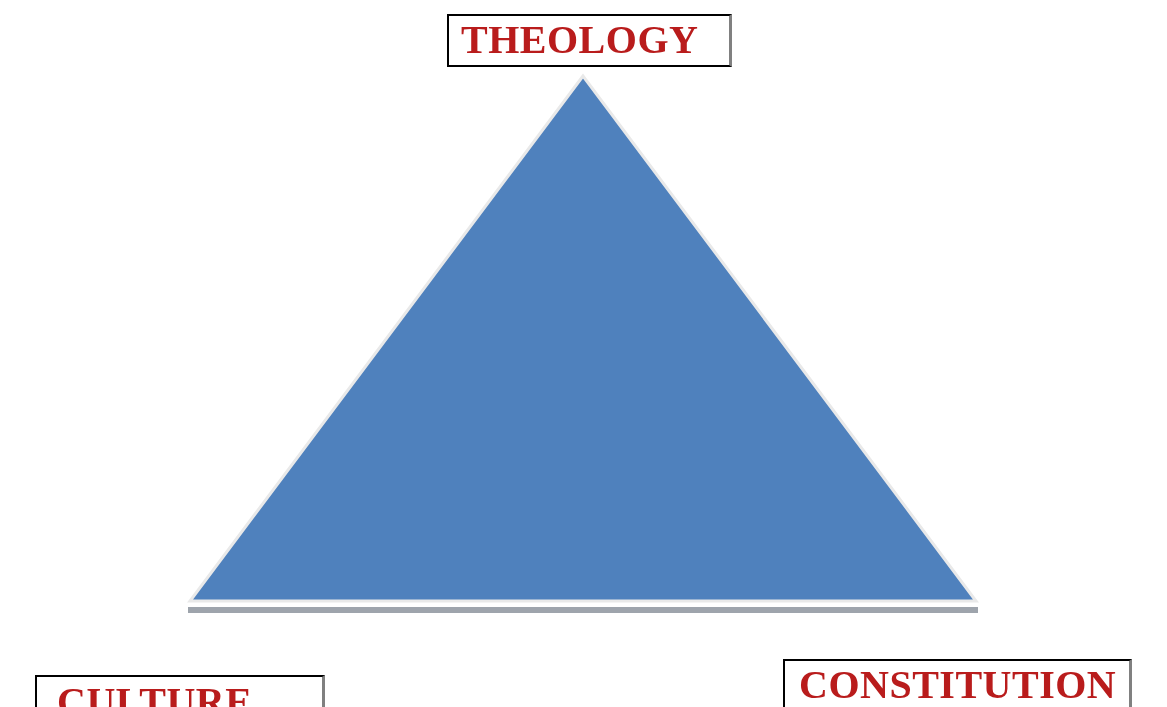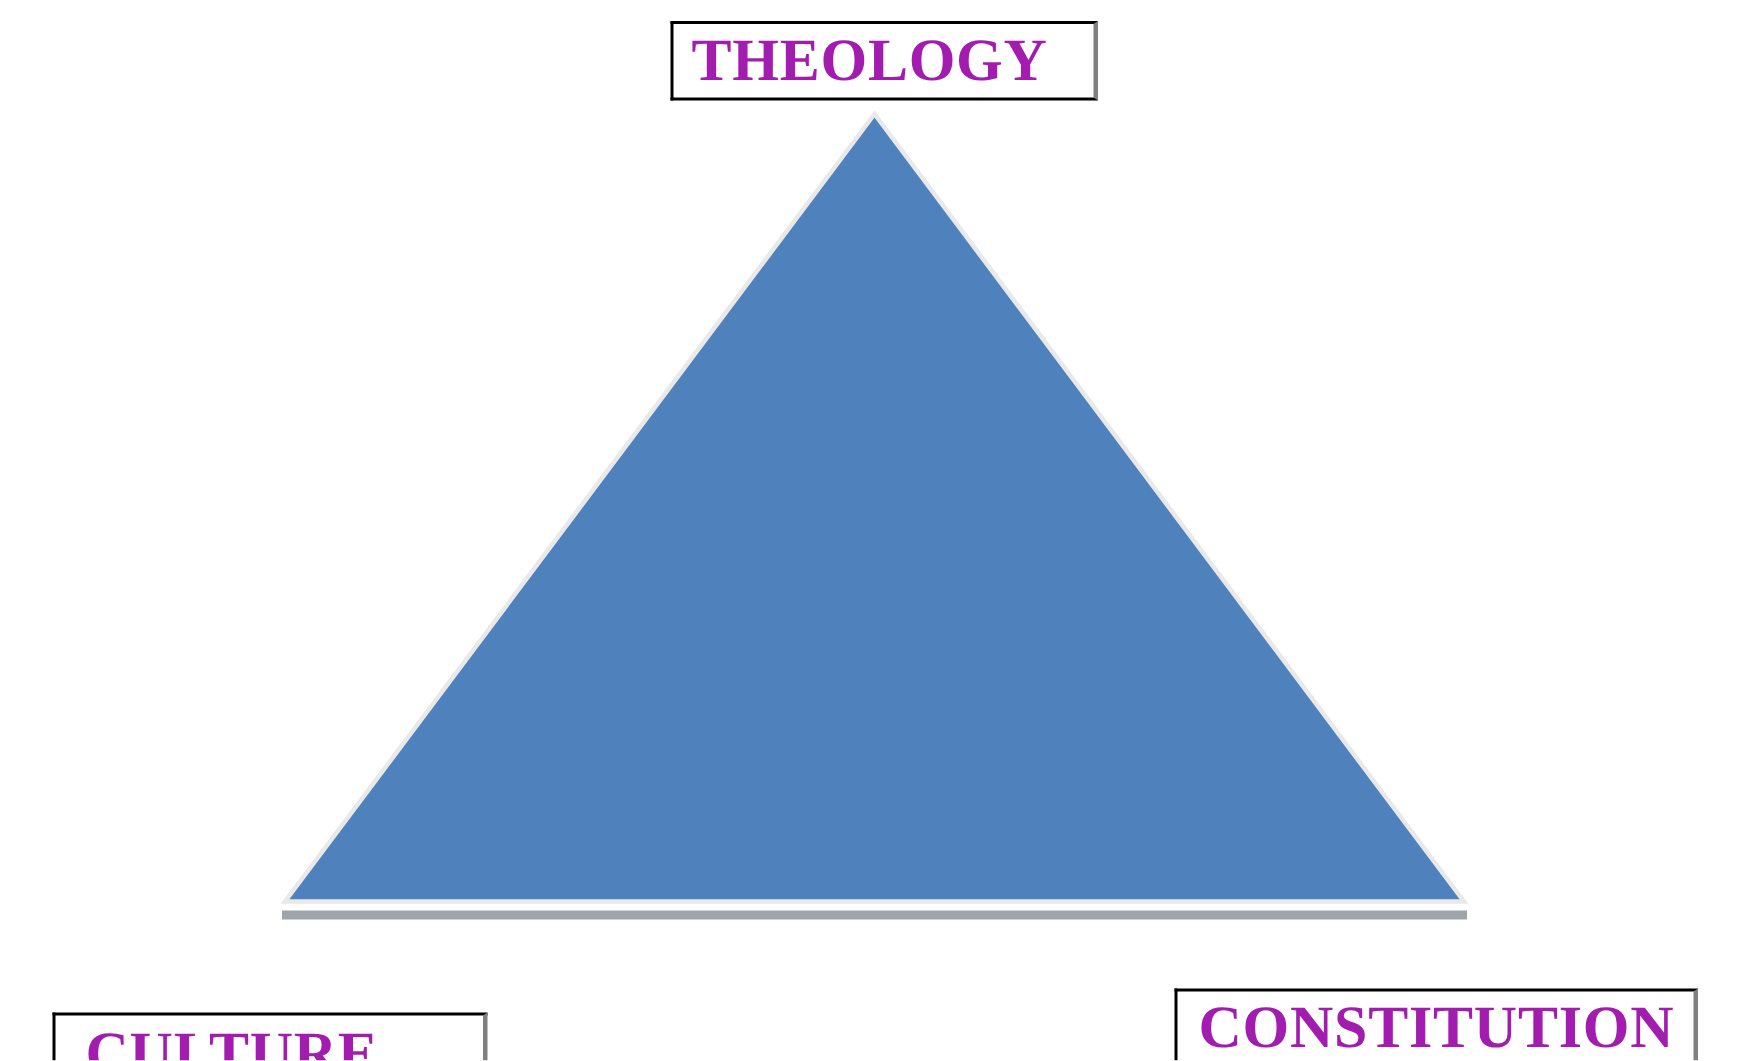--- a/index.html
+++ b/index.html
@@ -25,21 +25,21 @@
   }
   .label-box {
     position: absolute;
     box-sizing: border-box;
     background: #ffffff;
     border: 2px solid #000000;
     border-right: 3px solid #808080;
     display: flex;
     align-items: center;
     justify-content: flex-start;
-    color: #a21caf;
+    color: #b91c1c;
     font-weight: 700;
     font-size: 40px;
     letter-spacing: 0.5px;
     white-space: nowrap;
   }
   .label-box .label-text {
     line-height: 1;
     transform: translateY(-1px);
   }
   .box-theology {

